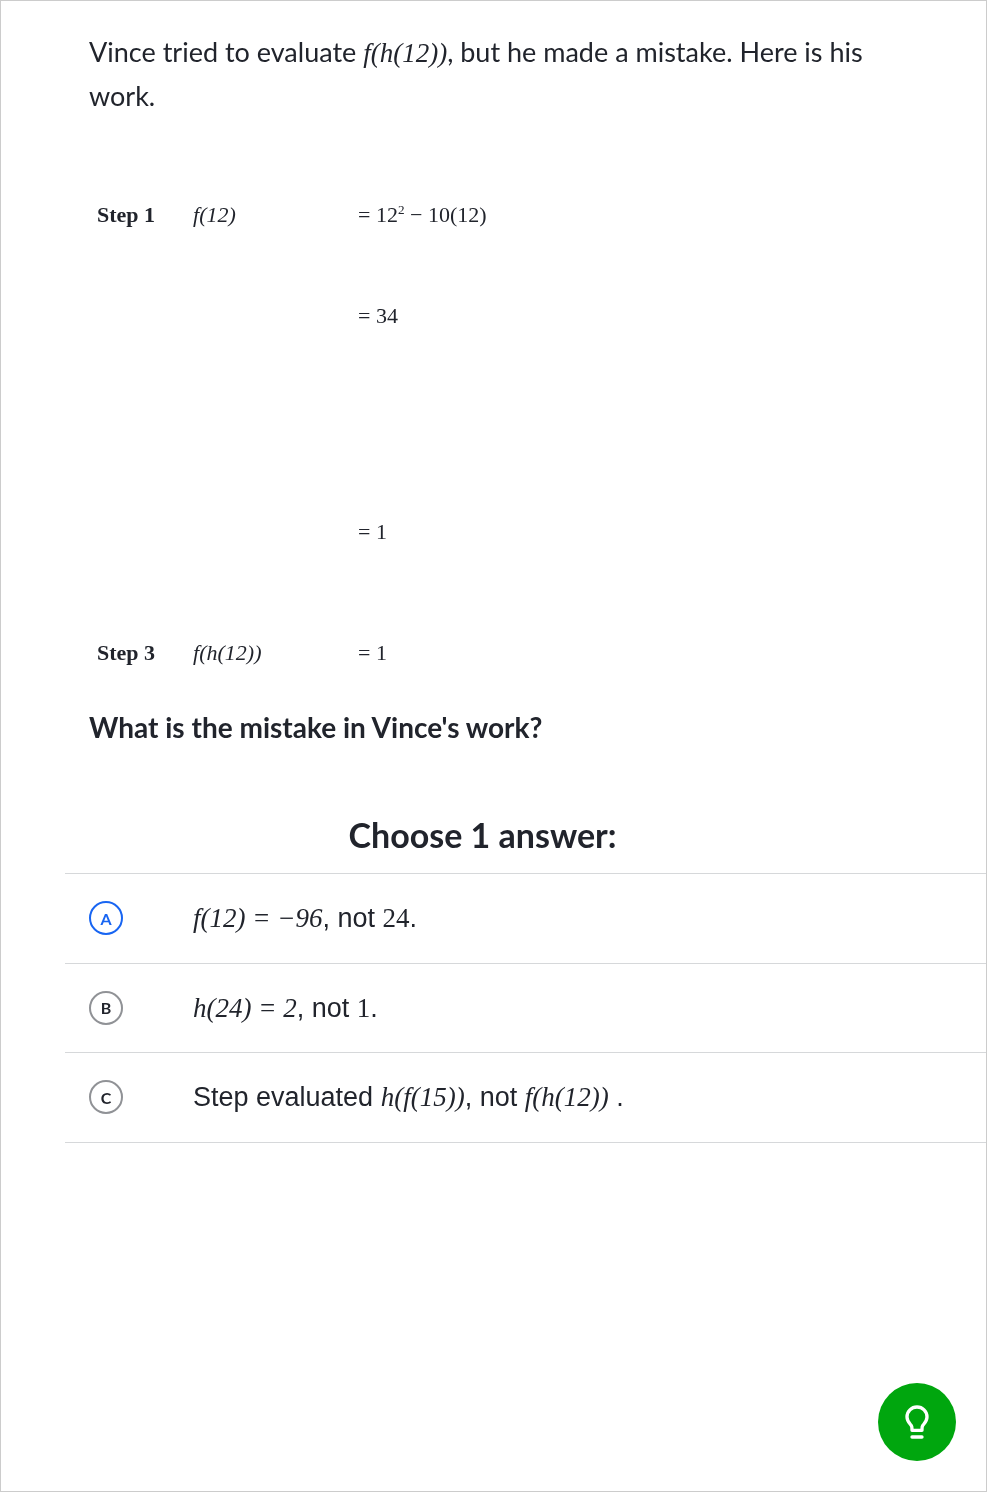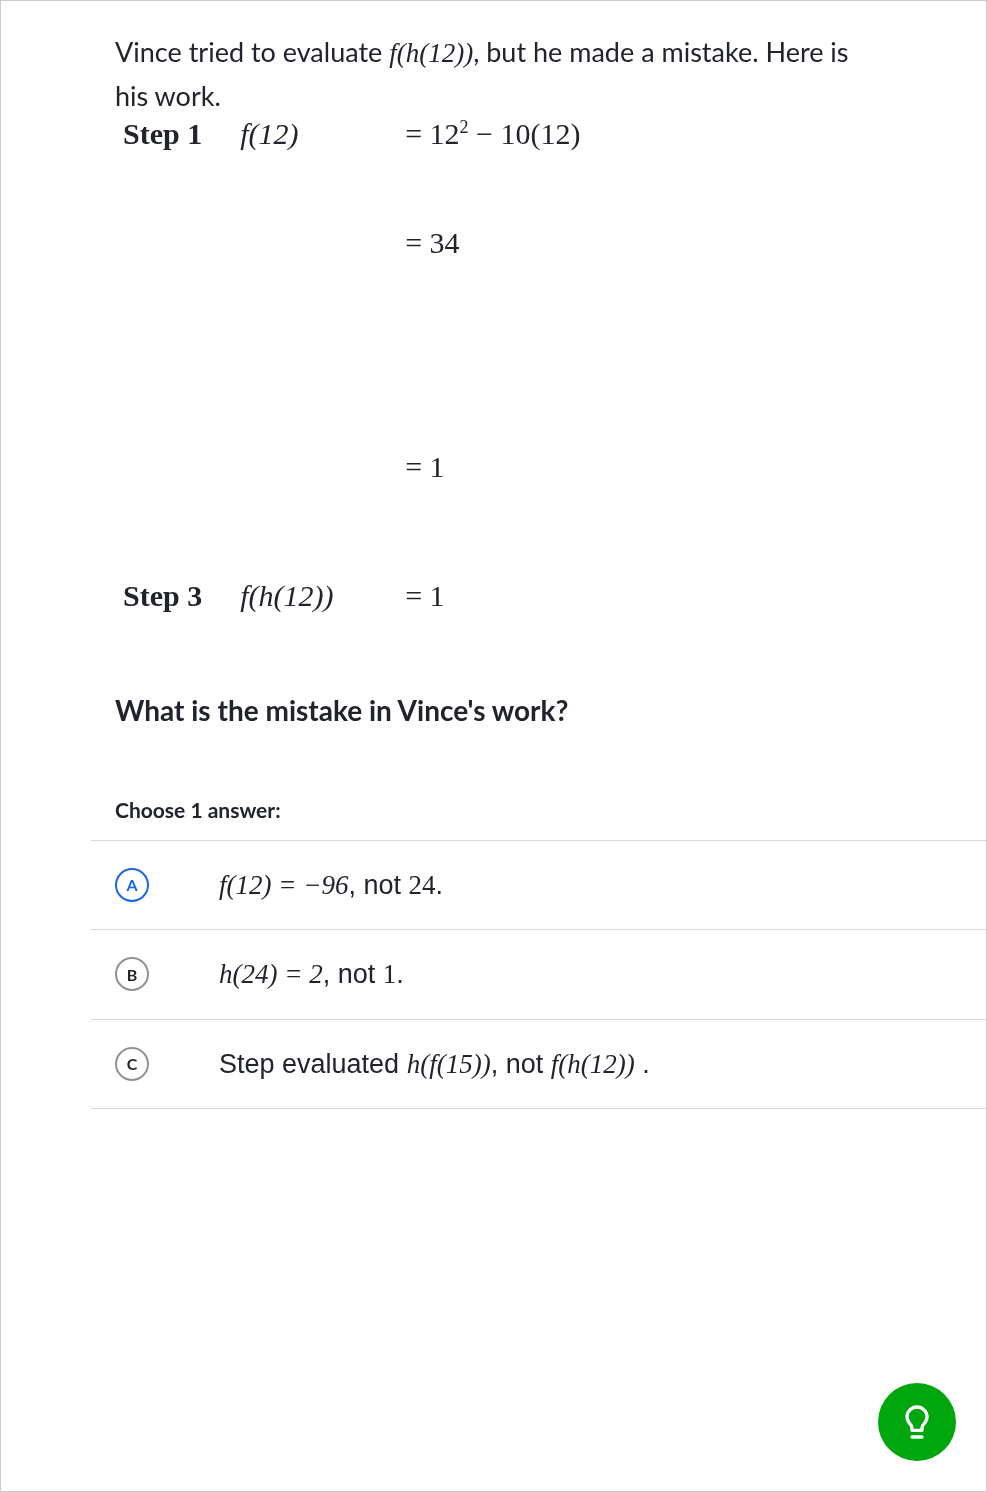--- a/index.html
+++ b/index.html
@@ -6,32 +6,33 @@
   body {
     font-family: -apple-system, BlinkMacSystemFont, "Segoe UI", "Lato", sans-serif;
     background: #fff;
     color: #21242c;
     width: 987px;
     height: 1492px;
     position: relative;
     border: 1px solid #ccc;
   }
   .content {
-    padding: 30px 110px 0 114px;
+    padding: 30px 110px 0 88px;
   }
   .prompt {
     font-size: 27px;
     line-height: 1.55;
     color: #21242c;
   }
   .math-ital { font-style: italic; font-family: Georgia, 'Times New Roman', serif; }
   .math { font-family: Georgia, 'Times New Roman', serif; }
   .work-table {
+    margin-top: 85px;
     font-family: Georgia, 'Times New Roman', serif;
-    font-size: 30px;
+    font-size: 22px;
     border-collapse: collapse;
   }
   .work-table td {
     padding: 0 8px;
     vertical-align: middle;
   }
   .step-label { font-weight: bold; padding-right: 30px !important; }
   .rowgap td { height: 75px; }
   .rowgap-big td { height: 95px; }
   .func-col { min-width: 165px; }
@@ -40,27 +41,28 @@
     display: inline-block;
     vertical-align: middle;
     text-align: center;
     line-height: 1.1;
   }
   .frac .num { display: block; padding: 0 6px; }
   .frac .den { display: block; border-top: 2px solid #000; padding: 0 6px; }
   .question {
     font-size: 28px;
     font-weight: 700;
-    margin-top: 80px;
+    margin-top: 44px;
   }
   .choose {
-    font-size: 21px;
+    font-size: 34px;
     font-weight: 700;
     margin-top: 70px;
     margin-bottom: 18px;
+    text-align: center;
   }
   .choices {
     margin-left: -24px;
     margin-right: -110px;
   }
   .choice {
     display: flex;
     align-items: center;
     border-top: 1px solid #d6d8da;
     padding: 24px 10px 24px 24px;

